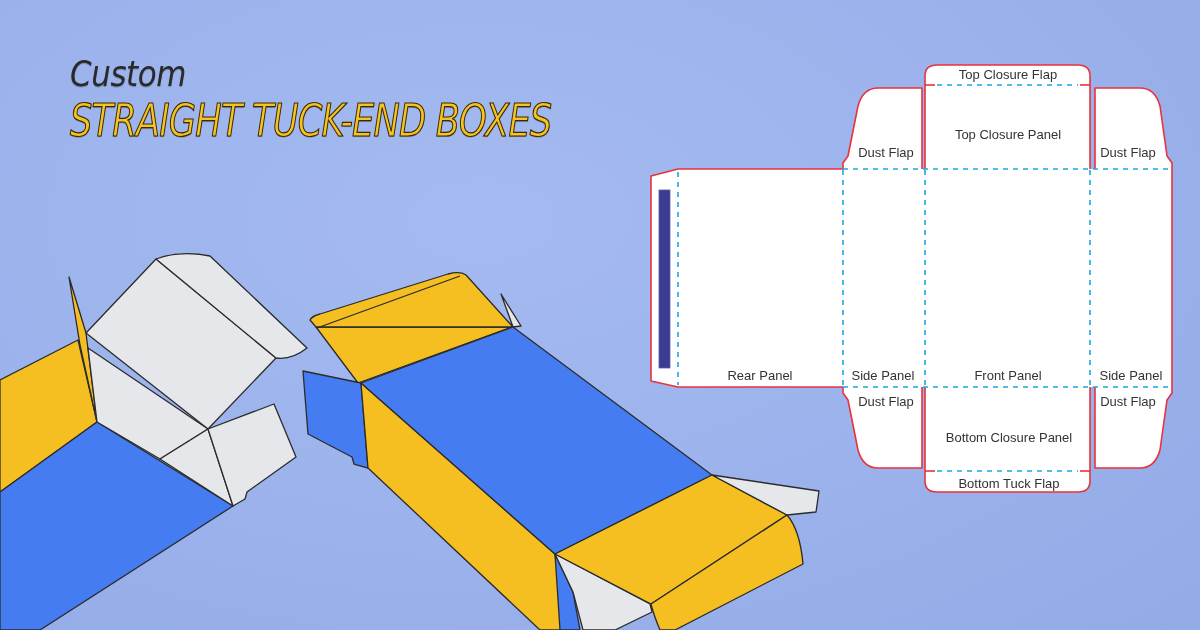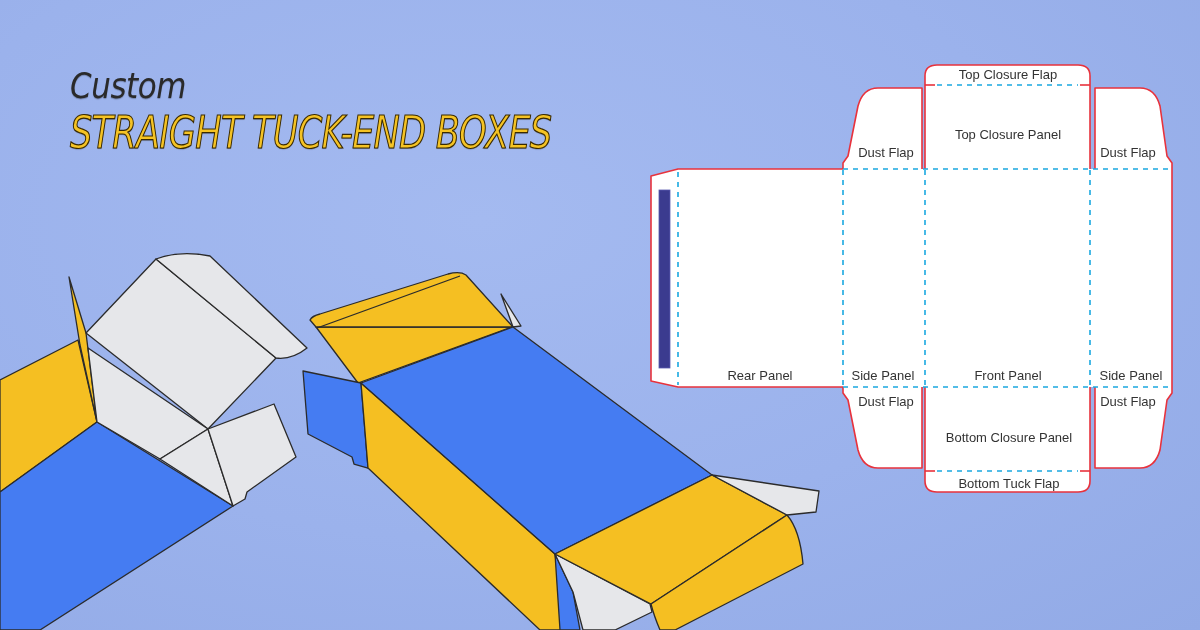--- a/index.html
+++ b/index.html
@@ -6,21 +6,21 @@
     body {
       width: 1200px; height: 630px; overflow: hidden;
       background: #9db4ee;
       position: relative;
       font-family: "Liberation Sans", sans-serif;
     }
     .bg {
       position: absolute; inset: 0;
       background: radial-gradient(ellipse at 40% 35%, #a4baf0 0%, #9bb2ec 55%, #92aae6 100%);
     }
-    .title-block { position: absolute; left: 70px; top: 64px; }
+    .title-block { position: absolute; left: 70px; top: 52px; }
     .title-custom {
       font-family: "DejaVu Sans", sans-serif;
       font-style: italic;
       font-size: 36px;
       color: #2a2a2a;
       letter-spacing: -0.5px;
       text-shadow: 0 1px 1px rgba(0,0,0,0.25);
       line-height: 44px;
       transform: scaleX(0.86);
       transform-origin: left center;

